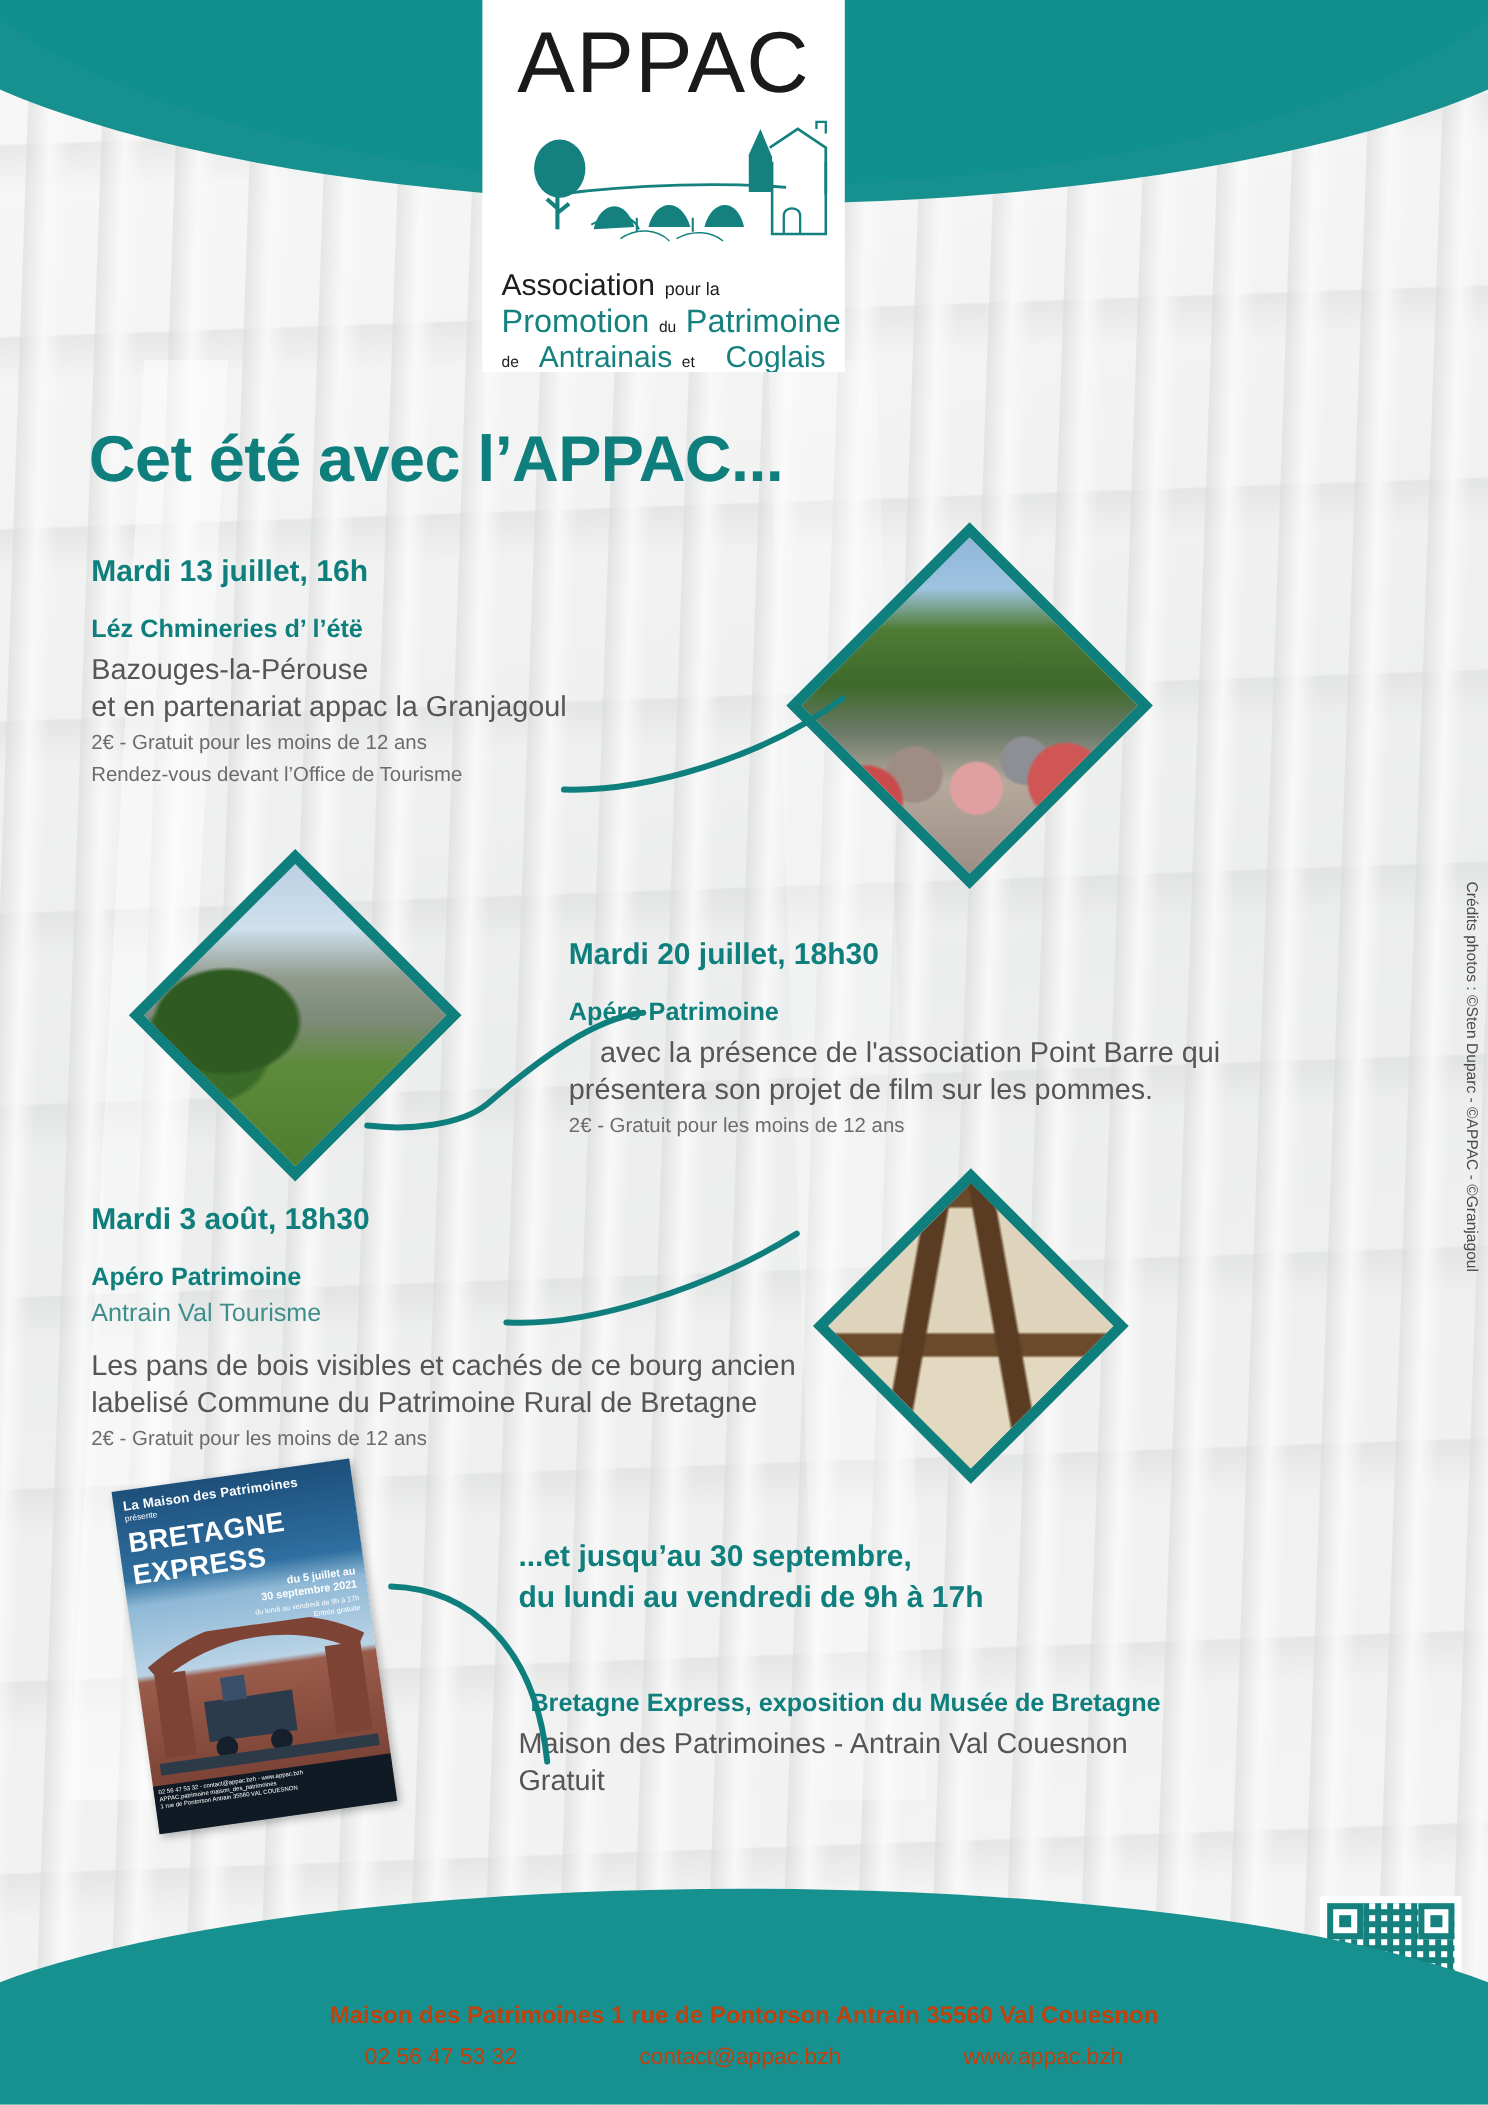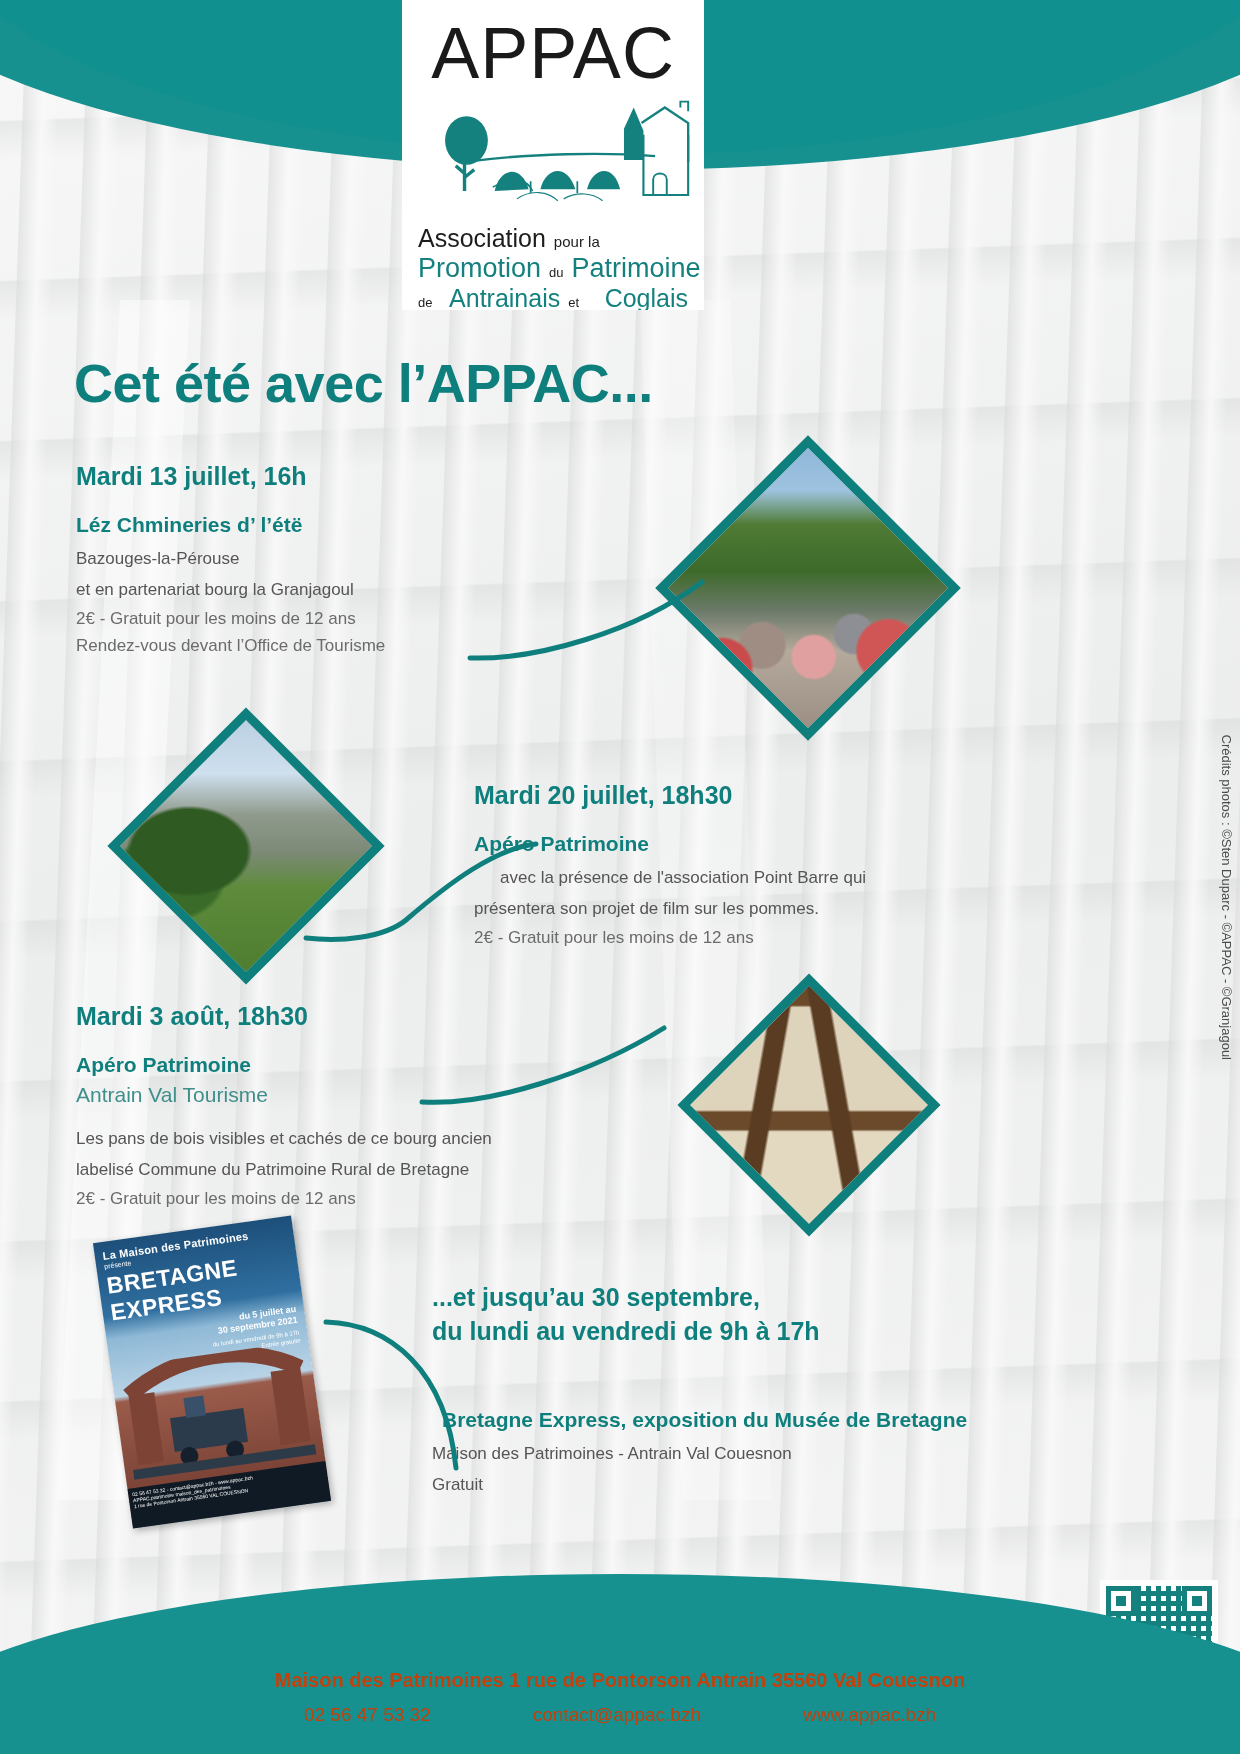--- a/index.html
+++ b/index.html
@@ -127,21 +127,21 @@
     font-weight: bold;
     color: #0f7f7d;
     margin-bottom: 6px;
   }
   .ev-sub {
     font-size: 21px;
     color: #3f8e8c;
     margin-bottom: 16px;
   }
   .ev-line {
-    font-size: 17px;
+    font-size: 24px;
     color: #555555;
     line-height: 31px;
   }
   .ev-small {
     font-size: 17px;
     color: #6b6b6b;
     line-height: 27px;
   }
 
   #event1 { position: absolute; left: 76px; top: 462px; width: 430px; }
@@ -327,21 +327,21 @@
       </div>
     </div>
   </div>
 
   <div class="main-title">Cet été avec l’APPAC...</div>
 
   <div id="event1">
     <div class="ev-date">Mardi 13 juillet, 16h</div>
     <div class="ev-title">Léz Chmineries d’ l’étë</div>
     <div class="ev-line">Bazouges-la-Pérouse</div>
-    <div class="ev-line">et en partenariat bourg la Granjagoul</div>
+    <div class="ev-line">et en partenariat appac la Granjagoul</div>
     <div class="ev-small">2€ - Gratuit pour les moins de 12 ans</div>
     <div class="ev-small">Rendez-vous devant l’Office de Tourisme</div>
   </div>
 
   <div class="diamond" id="photo1">
     <div class="inner ph1"></div>
   </div>
 
   <svg class="connector" style="left:466px;top:574px;" width="270" height="90" viewBox="0 0 270 90">
     <path d="M4 84 C70 86 170 58 236 8" stroke="#0f7f7d" stroke-width="5" fill="none" stroke-linecap="round"></path>

